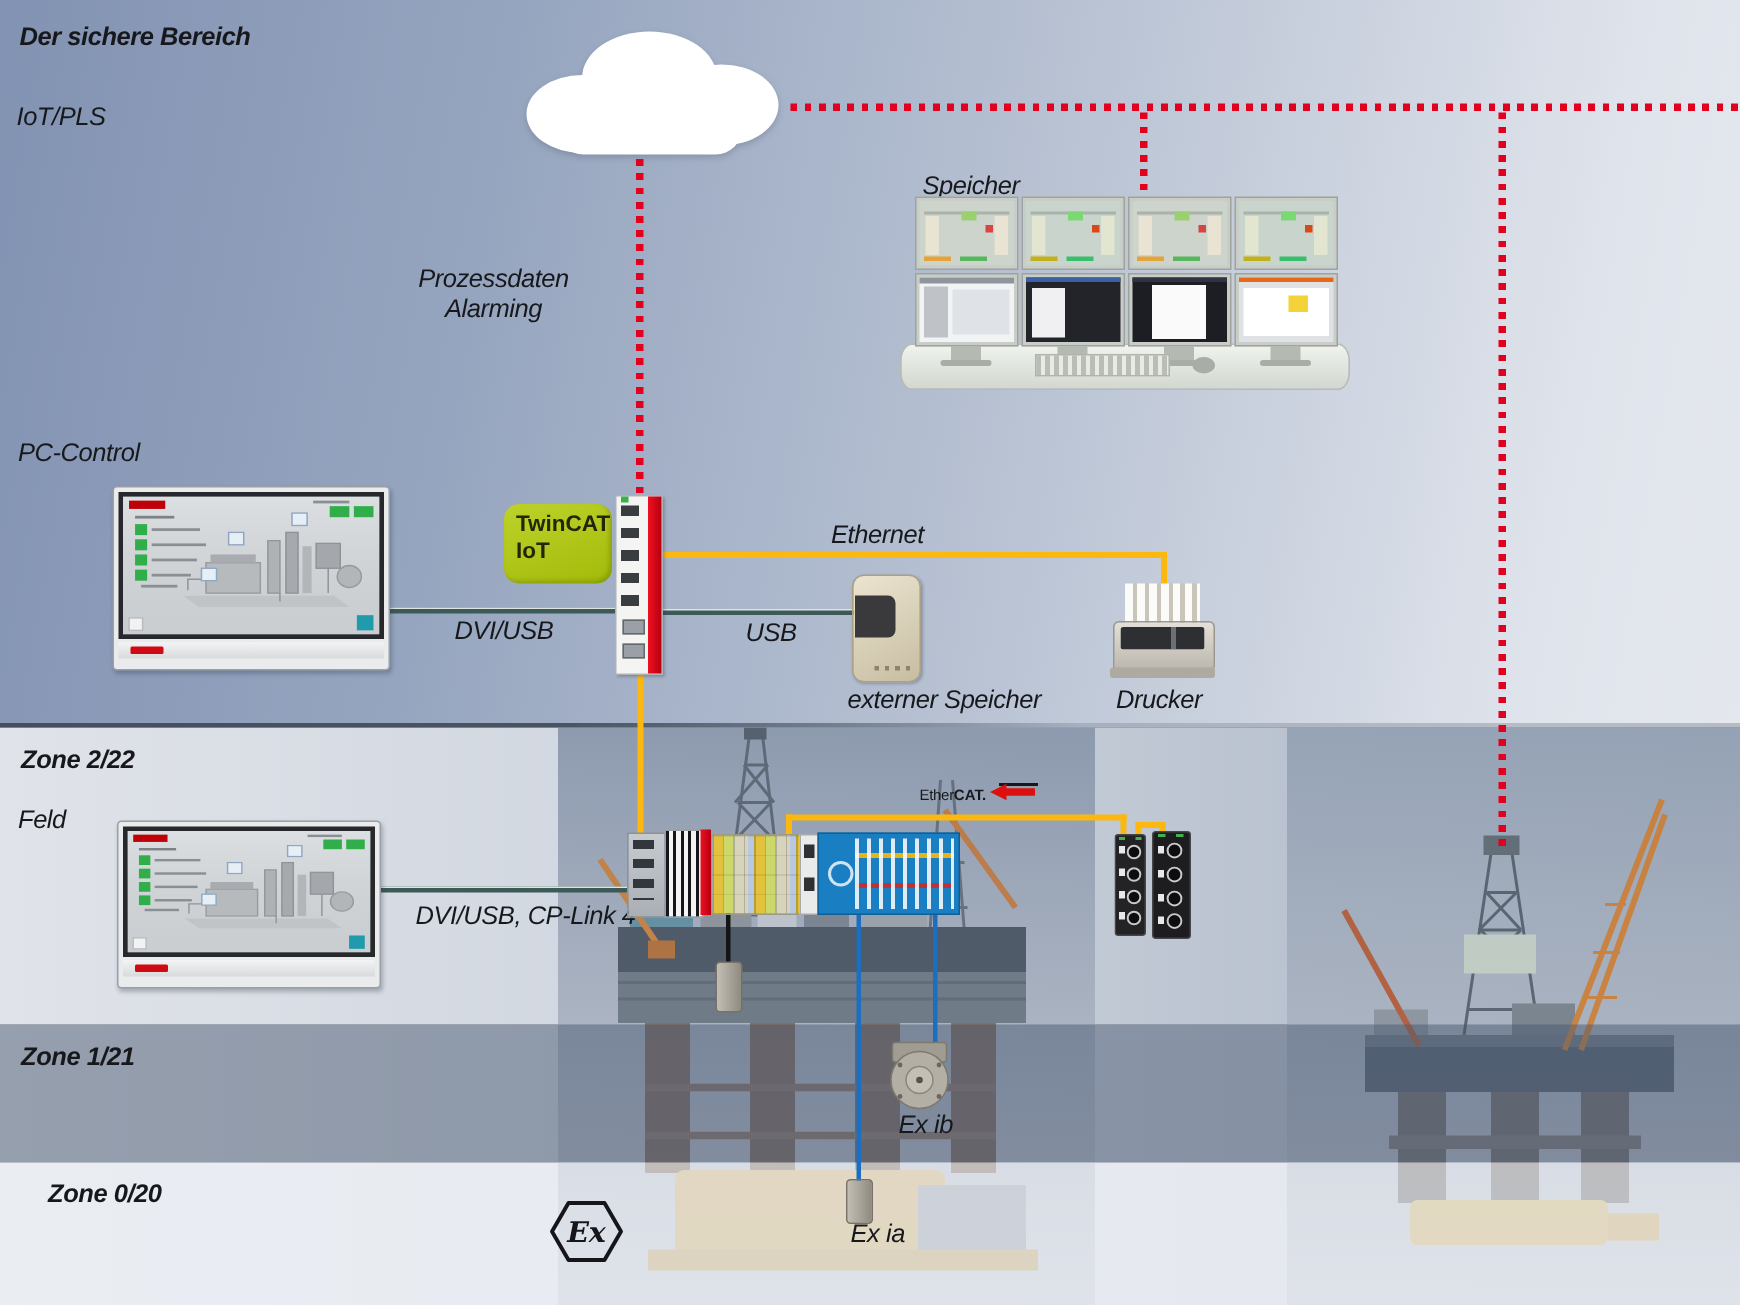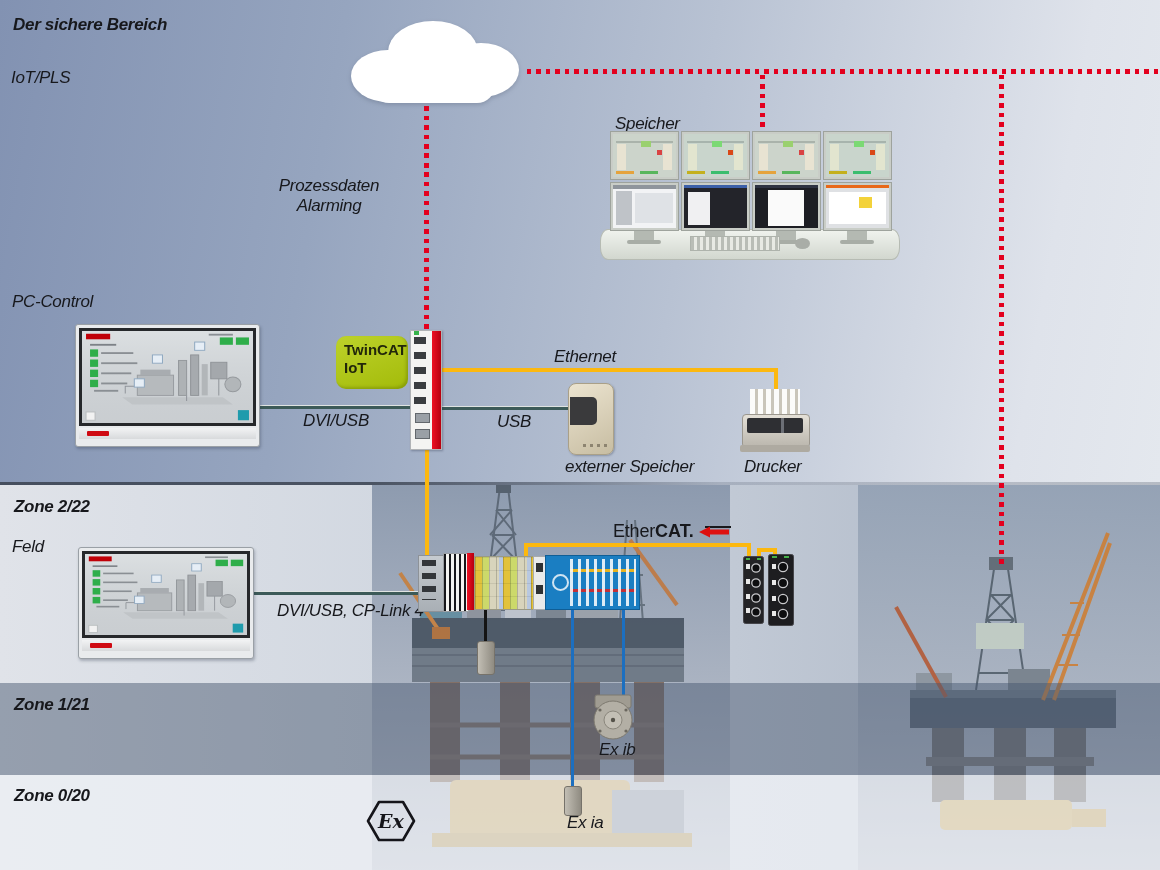--- a/index.html
+++ b/index.html
@@ -119,21 +119,21 @@
   .printer-body{left:742px;top:414px;width:66px;height:32px;border-radius:4px;
     background:linear-gradient(#e4e0d7,#bab6ad);border:1px solid #9b978e;}
   .printer-paper{left:750px;top:389px;width:50px;height:27px;
     background:repeating-linear-gradient(90deg,#fbfbfa 0 5px,#c9c5ba 5px 8px);}
   .printer-panel{left:747px;top:418px;width:56px;height:15px;background:#2e2f33;border-radius:2px;
     background-image:repeating-linear-gradient(90deg,transparent 0 34px,#6c6f76 34px 37px,transparent 37px 41px);}
   .printer-base{left:740px;top:445px;width:70px;height:7px;background:#aeaaa1;border-radius:2px;}
   
   .sensor{background:linear-gradient(90deg,#c2beb4,#8f8b81);border:1px solid #76726a;border-radius:3px;}
   
-  .ec-lbl{font-size:18px;letter-spacing:-.2px;}
+  .ec-lbl{font-size:10px;letter-spacing:-.2px;}
   .ec-lbl b{letter-spacing:0;}
 </style>
 </head>
 <body>
 
 <div class="stage">
 
   <div class="abs band-top"></div>
   <div class="abs band-z2"></div>
   <div class="abs band-z1"></div>
@@ -293,21 +293,21 @@
       <rect x="38" y="56" width="124" height="37" rx="18"></rect>
     </g>
   </svg>
 
   <div class="abs lbl b" style="left:13px;top:15px">Der sichere Bereich</div>
   <div class="abs lbl" style="left:11px;top:68px">IoT/PLS</div>
   <div class="abs lbl" style="left:12px;top:292px">PC-Control</div>
   <div class="abs lbl b" style="left:14px;top:497px">Zone 2/22</div>
   <div class="abs lbl" style="left:12px;top:537px">Feld</div>
   <div class="abs lbl b" style="left:14px;top:695px">Zone 1/21</div>
-  <div class="abs lbl b" style="left:14px;top:786px">Zone 0/20</div>
+  <div class="abs lbl b" style="left:32px;top:786px">Zone 0/20</div>
 
   <div class="abs lbl r" style="left:240px;top:176px;width:178px"><span>Prozessdaten</span><br><span>Alarming</span></div>
 
   <div class="abs lbl" style="left:303px;top:411px">DVI/USB</div>
   <div class="abs lbl" style="left:497px;top:412px">USB</div>
   <div class="abs lbl" style="left:554px;top:347px">Ethernet</div>
   <div class="abs lbl" style="left:277px;top:601px">DVI/USB, CP-Link 4</div>
 
   <div class="abs ec-lbl" style="left:613px;top:521px">
     <span>Ether</span><b>CAT.</b>

